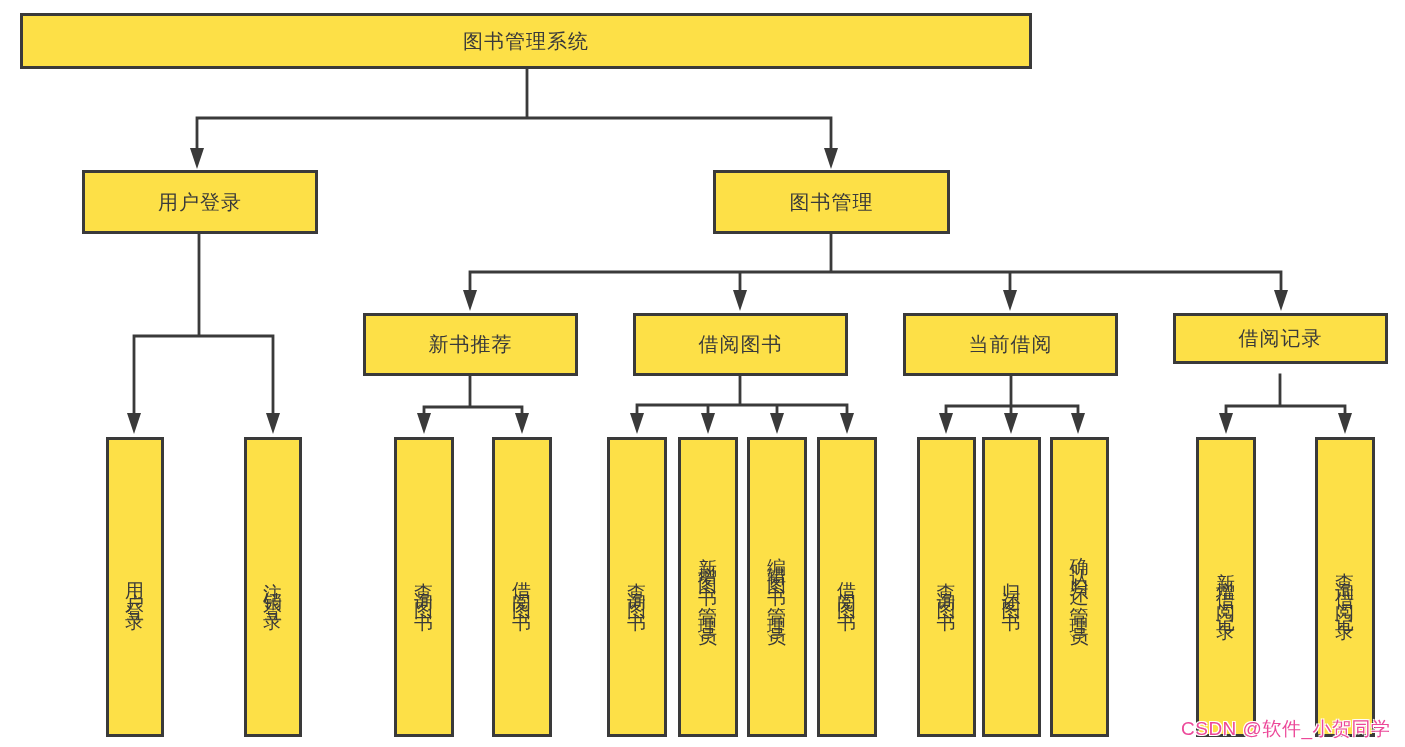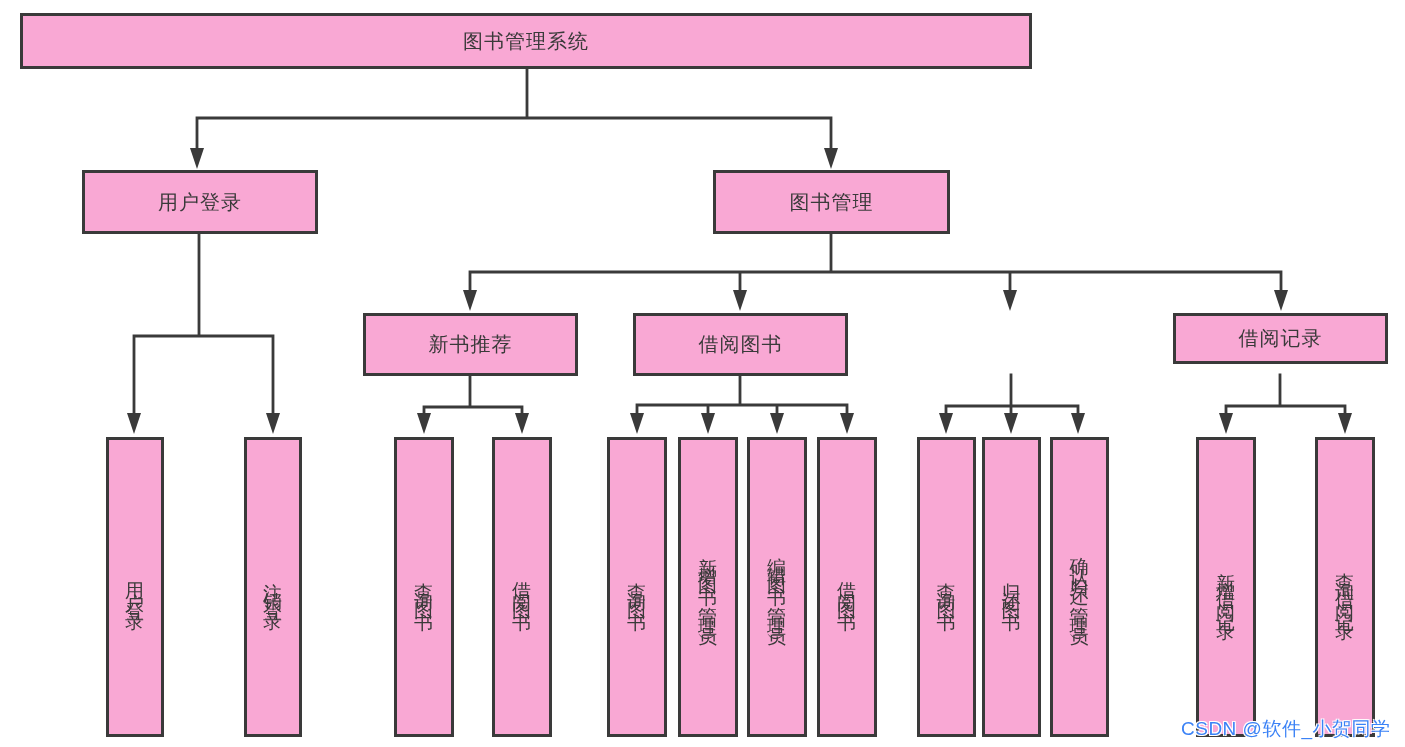--- a/index.html
+++ b/index.html
@@ -18,21 +18,21 @@
   }
   svg.connectors {
     position: absolute;
     left: 0;
     top: 0;
     width: 1405px;
     height: 747px;
   }
   .node {
     position: absolute;
-    background: #f9a8d4;
+    background: #fde047;
     border: 3px solid #3a3a3a;
     box-sizing: border-box;
     display: flex;
     align-items: center;
     justify-content: center;
   }
   .hbox span {
     font-size: 20px;
     letter-spacing: 1px;
     white-space: nowrap;
@@ -43,21 +43,21 @@
     font-size: 19px;
     letter-spacing: 10px;
     line-height: 1;
     white-space: nowrap;
   }
   .watermark {
     position: absolute;
     left: 1181px;
     top: 716px;
     font-size: 19px;
-    color: #3b82f6;
+    color: #ec4899;
     letter-spacing: 0.5px;
     white-space: nowrap;
     z-index: 5;
     text-shadow: -1px -1px 0 #ffffff, 1px -1px 0 #ffffff, -1px 1px 0 #ffffff, 1px 1px 0 #ffffff;
   }
 </style>
 </head>
 <body>
 
 <div class="canvas">
@@ -112,20 +112,23 @@
   <div class="node hbox" style="left:713px;top:170px;width:237px;height:64px">
     <span>图书管理</span>
   </div>
 
   <div class="node hbox" style="left:363px;top:313px;width:215px;height:63px">
     <span>新书推荐</span>
   </div>
   <div class="node hbox" style="left:633px;top:313px;width:215px;height:63px">
     <span>借阅图书</span>
   </div>
+  <div class="node hbox" style="left:903px;top:313px;width:215px;height:63px">
+    <span>当前借阅</span>
+  </div>
   <div class="node hbox" style="left:1173px;top:313px;width:215px;height:51px">
     <span>借阅记录</span>
   </div>
 
   <div class="node vbox" style="left:106px;top:437px;width:58px;height:300px">
     <span>用户登录</span>
   </div>
   <div class="node vbox" style="left:244px;top:437px;width:58px;height:300px">
     <span>注销登录</span>
   </div>

